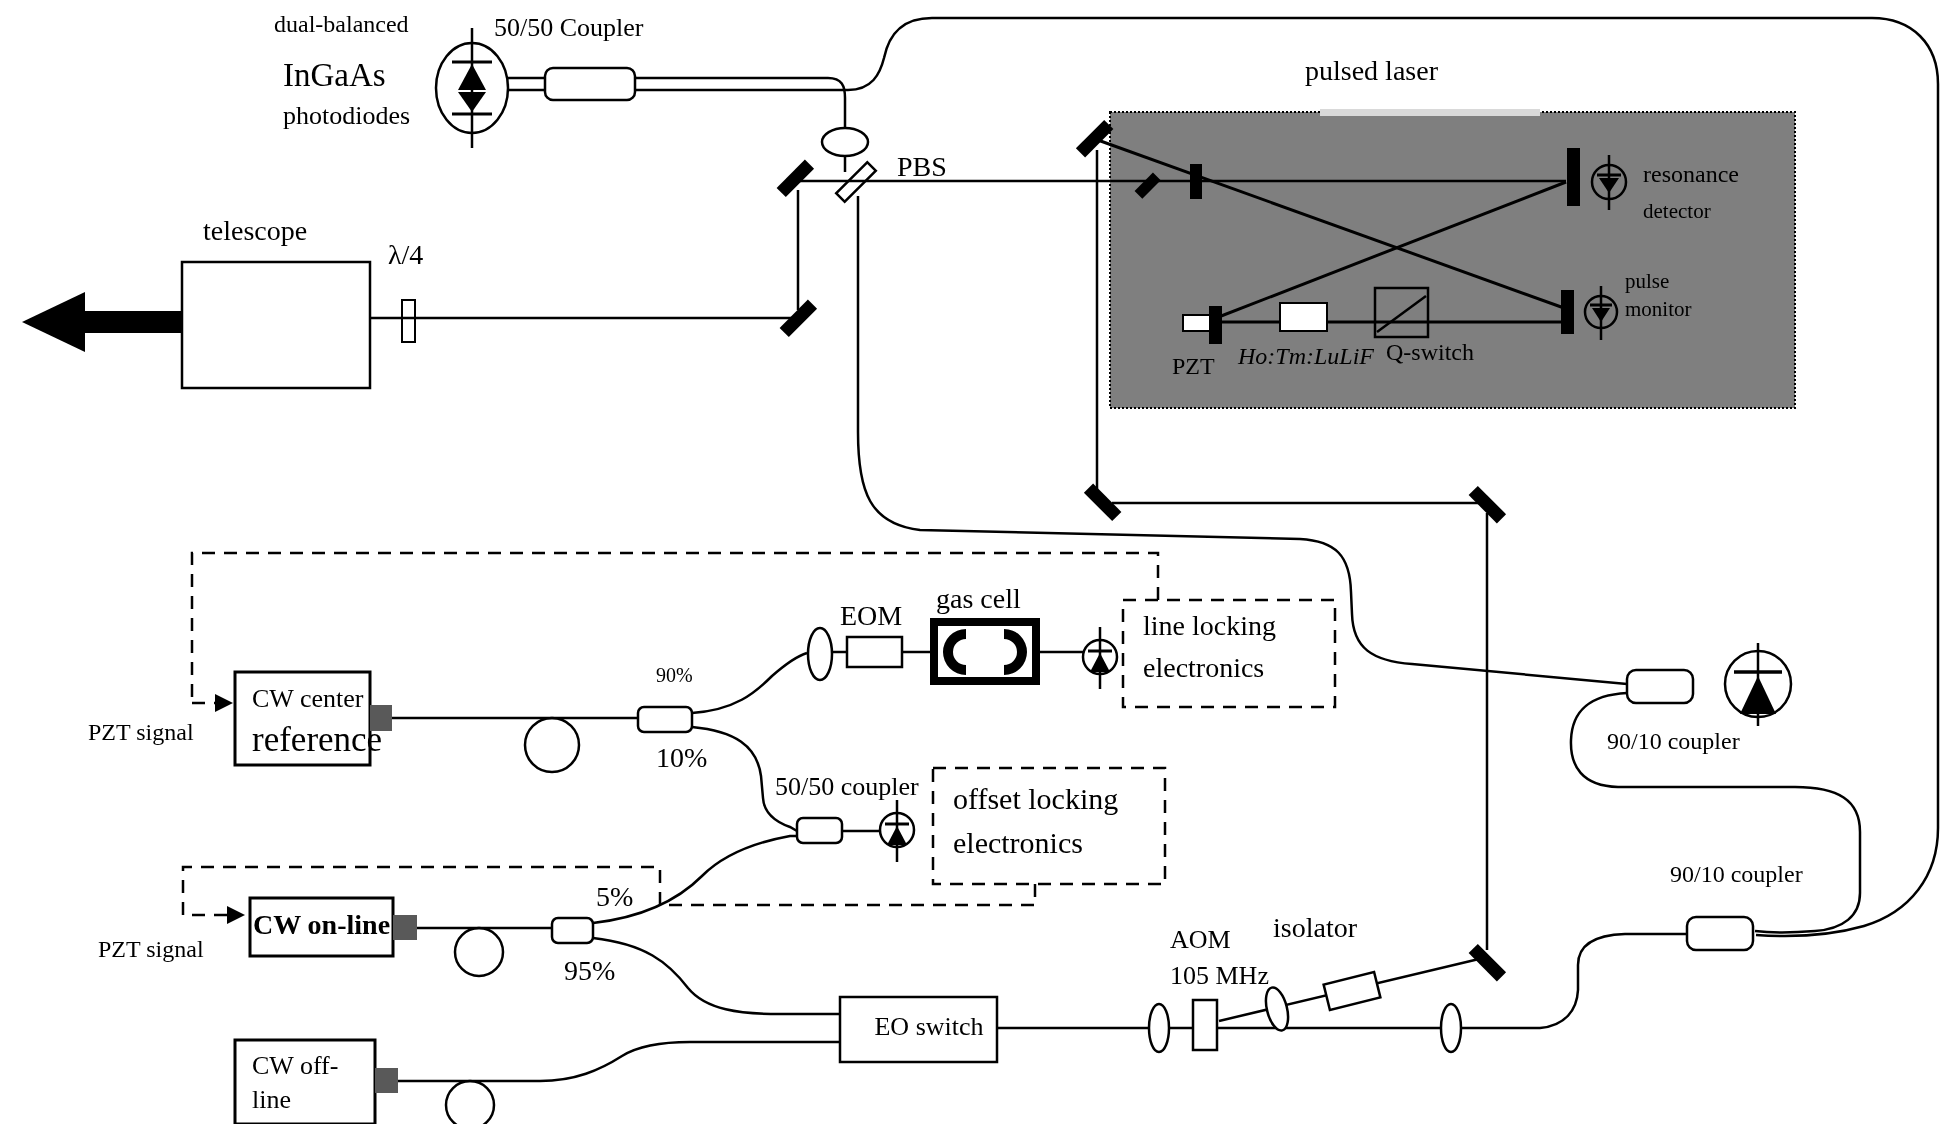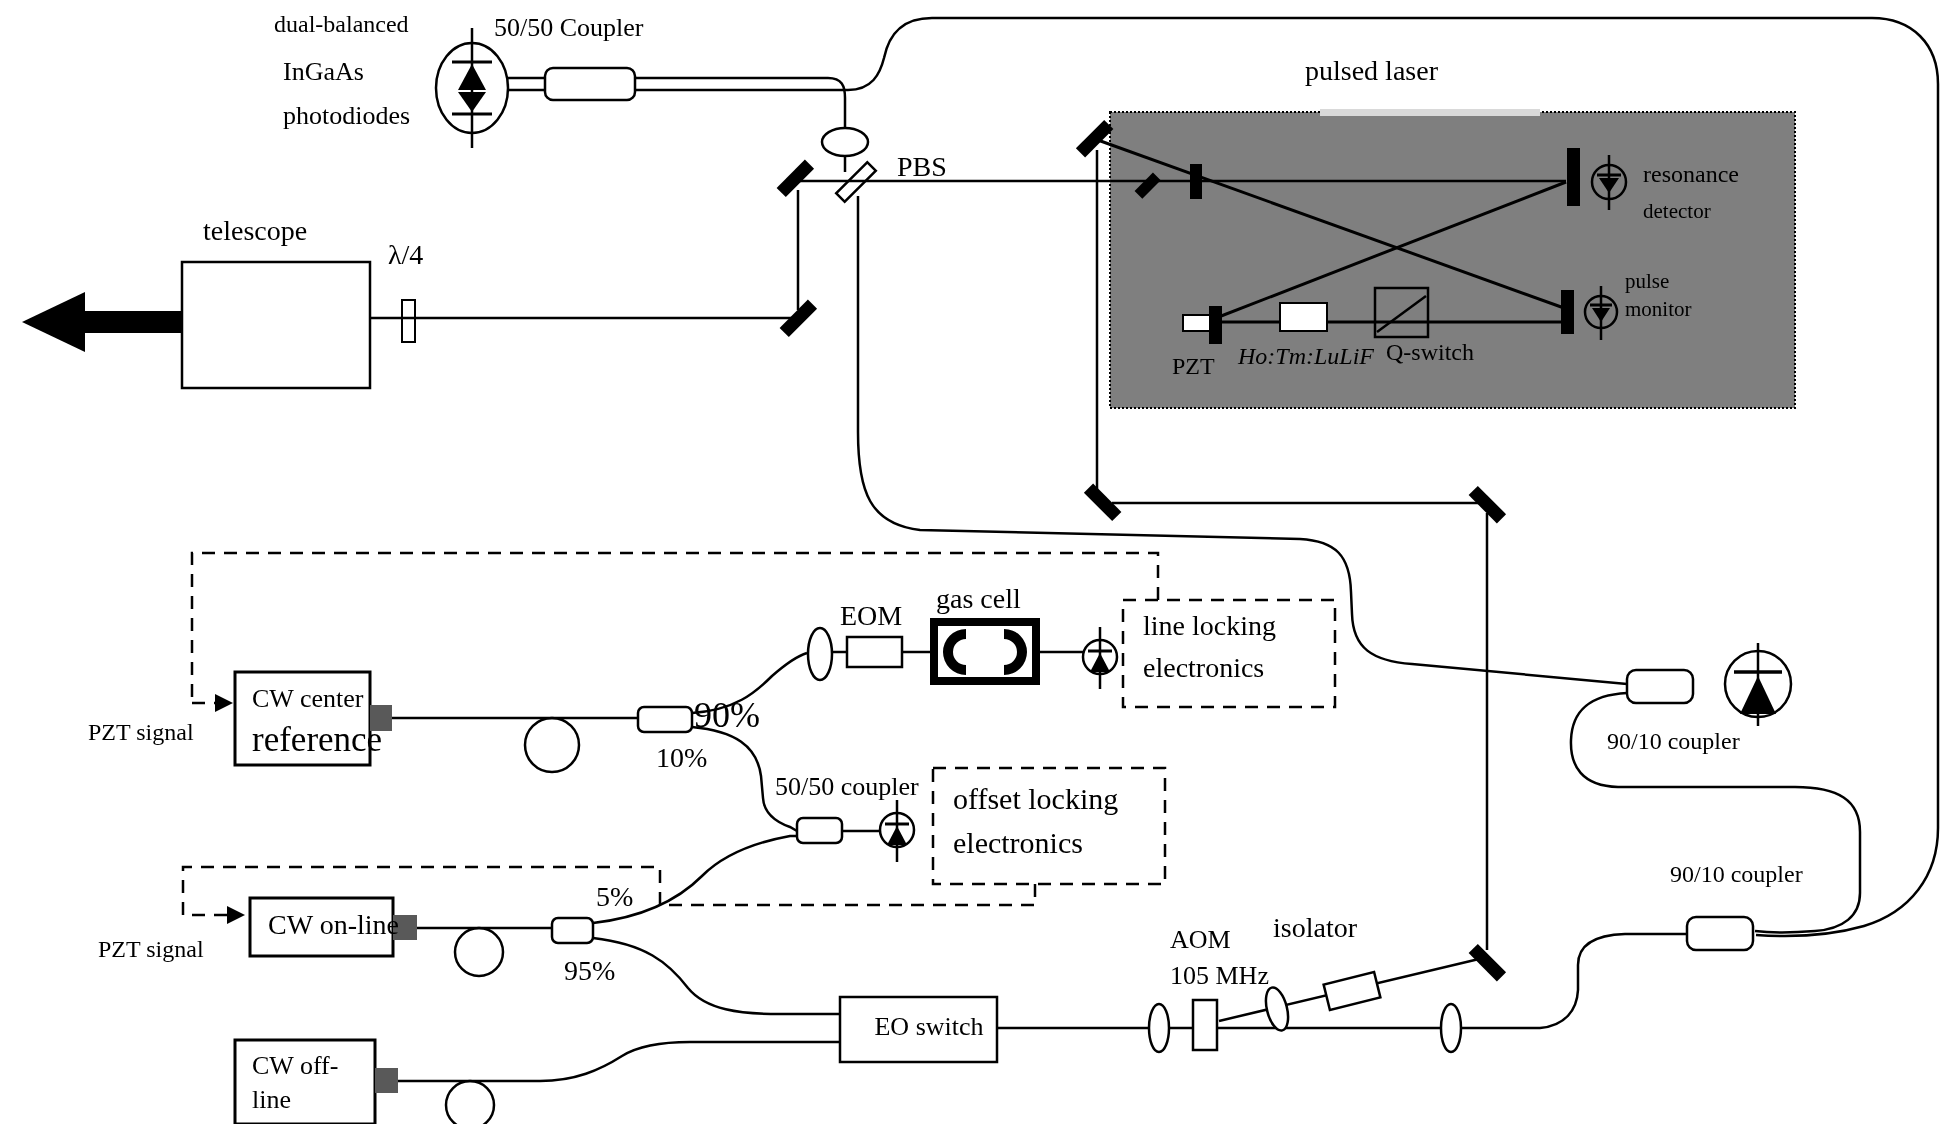--- a/index.html
+++ b/index.html
@@ -203,50 +203,50 @@
       <polygon points="1758,676 1740,714 1776,714" fill="#000" stroke="none"></polygon>
     </g>
 
     <path d="M1627,693 C1588,695 1572,712 1571,740 C1570,766 1582,786 1618,787 L1795,787
              C1838,787 1860,800 1860,832 L1860,893 C1860,916 1843,929 1815,931 C1790,933 1772,933 1755,931"></path>
     <rect x="1687" y="917" width="66" height="33" rx="9" fill="#fff"></rect>
   </svg>
 
   <div id="labels">
       <div class="lbl" style="left: 274px; top: 12px; font-size: 24px;">dual-balanced</div>
-      <div class="lbl" style="left: 283px; top: 58px; font-size: 26px; text-align: right;">InGaAs</div>
+      <div class="lbl" style="left: 283px; top: 58px; font-size: 33px; text-align: right;">InGaAs</div>
       <div class="lbl" style="left: 283px; top: 102px; font-size: 26px;">photodiodes</div>
       <div class="lbl" style="left: 494px; top: 14px; font-size: 26px;">50/50 Coupler</div>
       <div class="lbl" style="left: 897px; top: 120px; font-size: 28px; margin-top: 32px;">PBS</div>
       <div class="lbl" style="left: 1305px; top: 56px; font-size: 28px;">pulsed laser</div>
       <div class="lbl" style="left: 203px; top: 216px; font-size: 28px;">telescope</div>
       <div class="lbl" style="left: 388px; top: 240px; font-size: 28px;">λ/4</div>
       <div class="lbl" style="left: 1643px; top: 162px; font-size: 24px;">resonance</div>
       <div class="lbl" style="left: 1643px; top: 200px; font-size: 21px;">detector</div>
       <div class="lbl" style="left: 1625px; top: 270px; font-size: 21px;">pulse</div>
       <div class="lbl" style="left: 1625px; top: 298px; font-size: 21px;">monitor</div>
       <div class="lbl" style="left: 1172px; top: 354px; font-size: 24px;">PZT</div>
       <div class="lbl" style="left: 1238px; top: 344px; font-size: 24px; font-style: italic;">Ho:Tm:LuLiF</div>
       <div class="lbl" style="left: 1386px; top: 340px; font-size: 24px;">Q-switch</div>
       <div class="lbl" style="left: 936px; top: 584px; font-size: 28px;">gas cell</div>
       <div class="lbl" style="left: 840px; top: 601px; font-size: 28px;">EOM</div>
       <div class="lbl" style="left: 1143px; top: 611px; font-size: 28px;">line locking</div>
       <div class="lbl" style="left: 1143px; top: 653px; font-size: 28px;">electronics</div>
-      <div class="lbl" style="left: 694px; top: 665px; font-size: 36px; margin-top: 31px;">90%</div>
+      <div class="lbl" style="left: 656px; top: 665px; font-size: 20px;">90%</div>
       <div class="lbl" style="left: 656px; top: 743px; font-size: 28px;">10%</div>
       <div class="lbl" style="left: 775px; top: 773px; font-size: 26px;">50/50 coupler</div>
       <div class="lbl" style="left: 953px; top: 783px; font-size: 30px;">offset locking</div>
       <div class="lbl" style="left: 953px; top: 827px; font-size: 30px;">electronics</div>
       <div class="lbl" style="left: 88px; top: 720px; font-size: 24px;">PZT signal</div>
       <div class="lbl" style="left: 252px; top: 685px; font-size: 26px;">CW center</div>
       <div class="lbl" style="left: 252px; top: 721px; font-size: 35px;">reference</div>
       <div class="lbl" style="left: 1607px; top: 729px; font-size: 24px;">90/10 coupler</div>
       <div class="lbl" style="left: 1670px; top: 862px; font-size: 24px;">90/10 coupler</div>
       <div class="lbl" style="left: 98px; top: 937px; font-size: 24px;">PZT signal</div>
-      <div class="lbl" style="left: 250px; top: 910px; font-size: 28px; width: 167px; text-align: center;">CW on-line</div>
+      <div class="lbl" style="left: 250px; top: 910px; font-size: 28px; width: 143px; text-align: center; font-weight: bold;">CW on-line</div>
       <div class="lbl" style="left: 596px; top: 882px; font-size: 28px;">5%</div>
       <div class="lbl" style="left: 564px; top: 956px; font-size: 28px;">95%</div>
       <div class="lbl" style="left: 1170px; top: 926px; font-size: 26px;">AOM</div>
       <div class="lbl" style="left: 1170px; top: 962px; font-size: 26px;">105 MHz</div>
       <div class="lbl" style="left: 1273px; top: 913px; font-size: 28px;">isolator</div>
       <div class="lbl" style="left: 840px; top: 1013px; font-size: 26px; width: 178px; text-align: center;">EO switch</div>
       <div class="lbl" style="left: 252px; top: 1052px; font-size: 26px;">CW off-</div>
       <div class="lbl" style="left: 252px; top: 1086px; font-size: 26px;">line</div>
     </div>
 </div>

